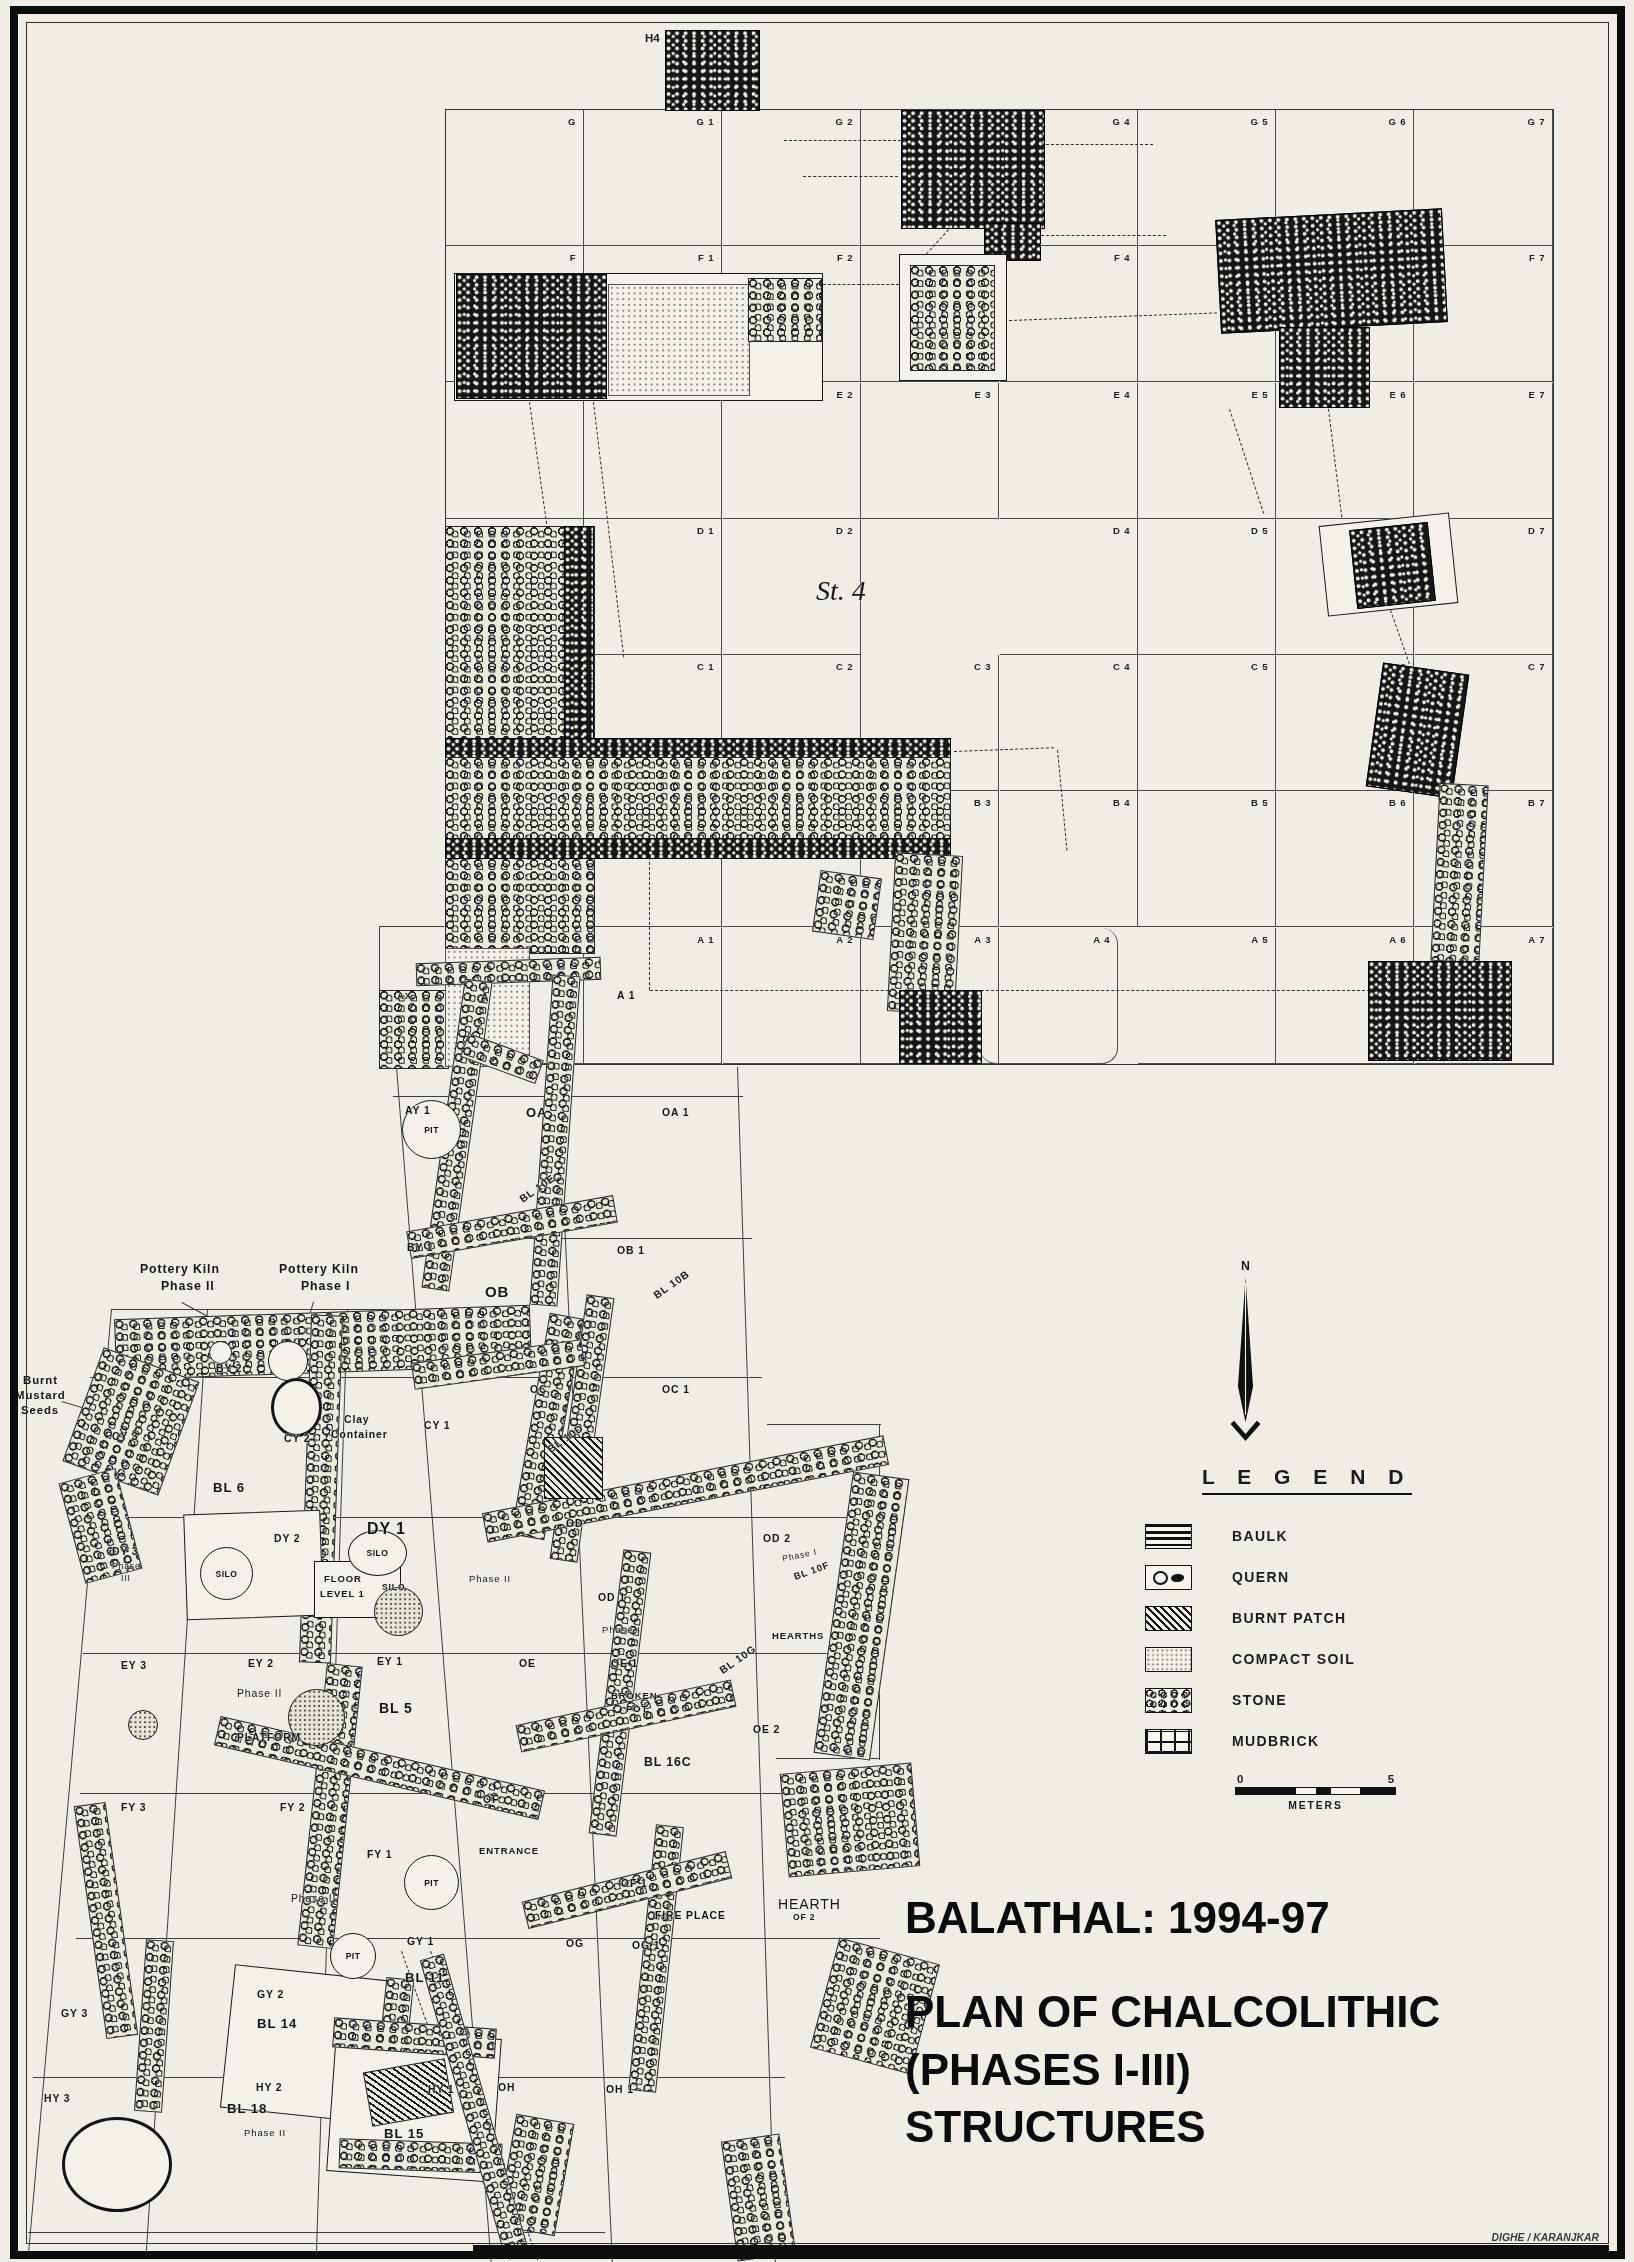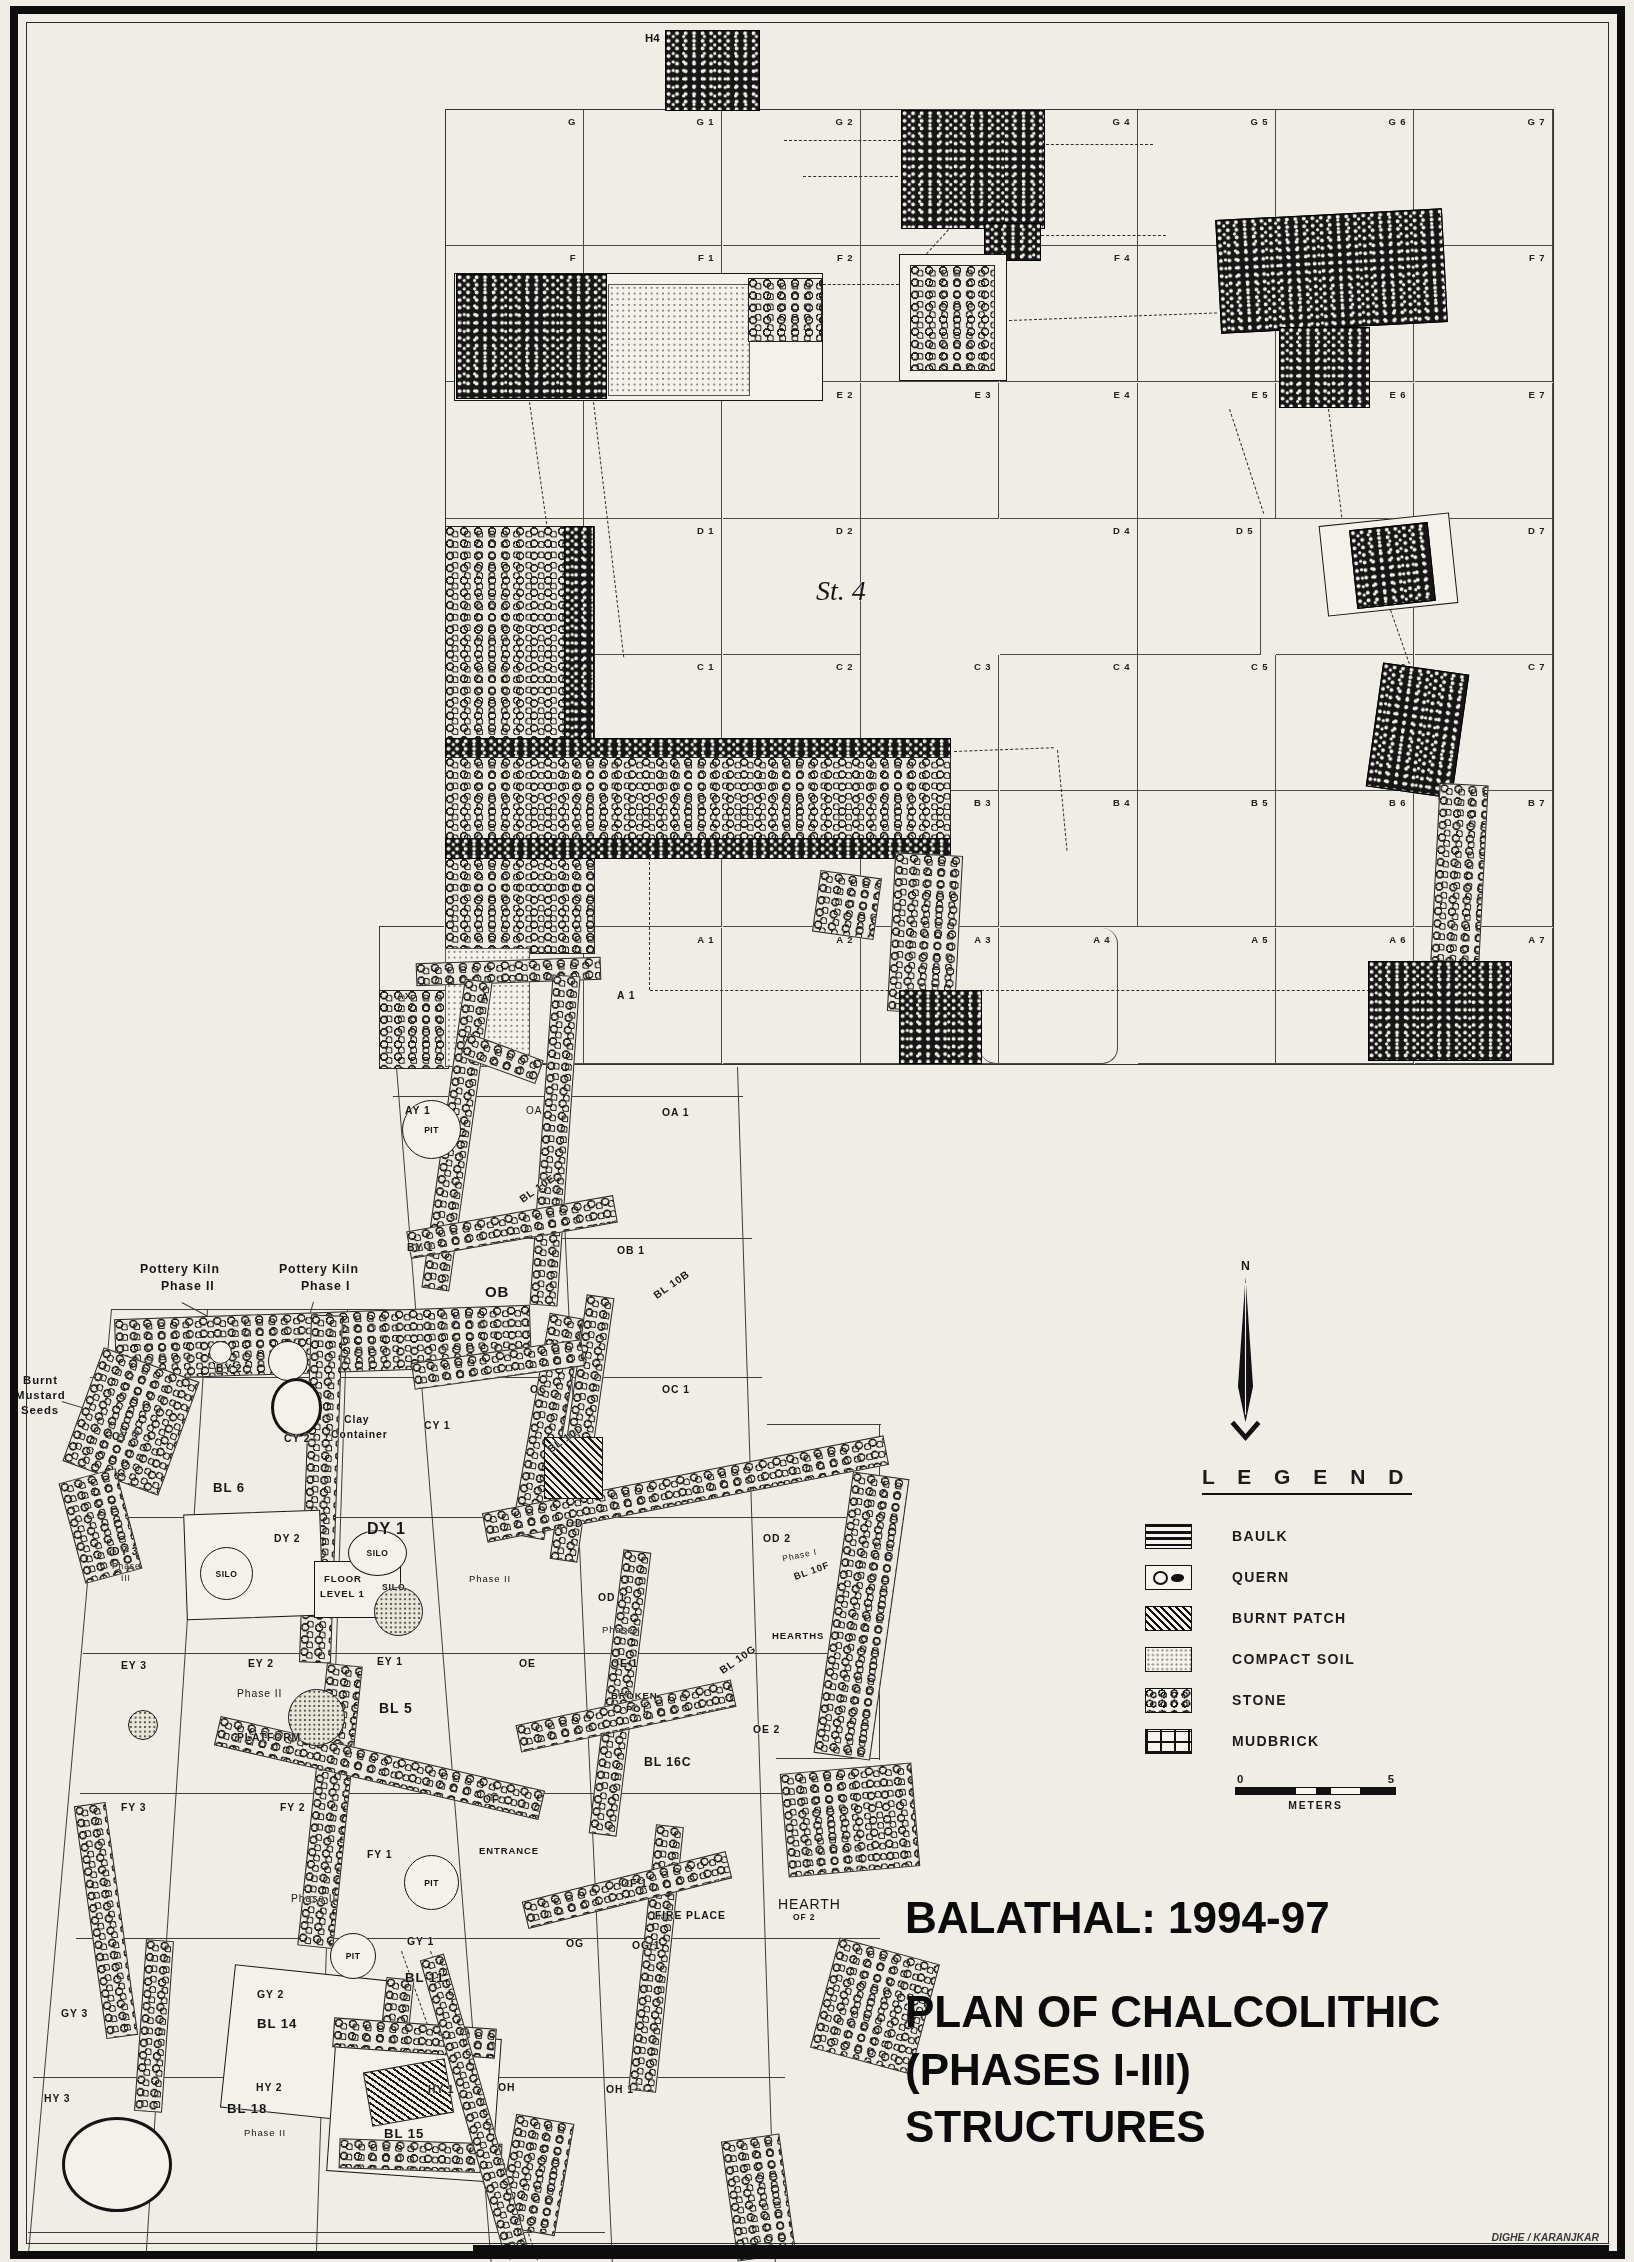--- a/index.html
+++ b/index.html
@@ -176,21 +176,21 @@
     </div>
     <div class="gcell" style="left: 138px; top: 409px; width: 138px; height: 136px;">
       <span>D 1</span>
     </div>
     <div class="gcell" style="left: 277px; top: 409px; width: 138px; height: 136px;">
       <span>D 2</span>
     </div>
     <div class="gcell" style="left: 554px; top: 409px; width: 138px; height: 136px;">
       <span>D 4</span>
     </div>
-    <div class="gcell" style="left: 677px; top: 409px; width: 138px; height: 136px; text-align: center;">
+    <div class="gcell" style="left: 692px; top: 409px; width: 138px; height: 136px; text-align: center;">
       <span>D 5</span>
     </div>
     <div class="gcell" style="left: 830px; top: 409px; width: 138px; height: 136px;">
       <span>D 6</span>
     </div>
     <div class="gcell" style="left: 969px; top: 409px; width: 138px; height: 136px;">
       <span>D 7</span>
     </div>
     <div class="gcell" style="left: 0px; top: 545px; width: 138px; height: 136px;">
       <span>C</span>
@@ -434,21 +434,21 @@
     <div class="anno" style="left: 44px; top: 2093px; font-size: 10.4px; font-weight: bold; letter-spacing: 0.9px;">HY 3</div>
     <div class="anno" style="left: 256px; top: 2082px; font-size: 10.4px; font-weight: bold; letter-spacing: 0.9px;">HY 2</div>
     <div class="anno" style="left: 227px; top: 2101px; font-size: 13.2px; font-weight: bold; letter-spacing: 0.9px;">BL 18</div>
     <div class="anno" style="left: 244px; top: 2127px; font-size: 9.5px; letter-spacing: 0.9px;">Phase II</div>
     <div class="anno" style="left: 428px; top: 2084px; font-size: 10.4px; font-weight: bold; letter-spacing: 0.9px;">HY 1</div>
     <div class="anno" style="left: 384px; top: 2126px; font-size: 13.2px; font-weight: bold; letter-spacing: 0.9px;">BL 15</div>
     <div class="anno" style="left: 397px; top: 990px; font-size: 9.5px; font-weight: bold; letter-spacing: 0.9px;">AX</div>
     <div class="anno" style="left: 481px; top: 992px; font-size: 10.4px; font-weight: bold; letter-spacing: 0.9px;">A</div>
     <div class="anno" style="left: 617px; top: 990px; font-size: 10.4px; font-weight: bold; letter-spacing: 0.9px;">A 1</div>
     <div class="anno" style="left: 405px; top: 1105px; font-size: 10.4px; font-weight: bold; letter-spacing: 0.9px;">AY 1</div>
-    <div class="anno" style="left: 526px; top: 1105px; font-size: 10px; font-weight: normal; letter-spacing: 0.9px;">OA</div>
+    <div class="anno" style="left: 526px; top: 1105px; font-size: 13px; font-weight: bold; letter-spacing: 0.9px;">OA</div>
     <div class="anno" style="left: 662px; top: 1107px; font-size: 10.4px; font-weight: bold; letter-spacing: 0.9px;">OA 1</div>
     <div class="anno" style="left: 517px; top: 1183px; font-size: 10.4px; font-weight: bold; transform: rotate(-35deg); letter-spacing: 0.9px;">BL 10E</div>
     <div class="anno" style="left: 407px; top: 1242px; font-size: 10.4px; font-weight: bold; letter-spacing: 0.9px;">BY 1</div>
     <div class="anno" style="left: 485px; top: 1283px; font-size: 15px; font-weight: bold; letter-spacing: 0.9px;">OB</div>
     <div class="anno" style="left: 617px; top: 1245px; font-size: 10.4px; font-weight: bold; letter-spacing: 0.9px;">OB 1</div>
     <div class="anno" style="left: 651px; top: 1279px; font-size: 10.4px; font-weight: bold; transform: rotate(-35deg); letter-spacing: 0.9px;">BL 10B</div>
     <div class="anno" style="left: 530px; top: 1384px; font-size: 10.4px; font-weight: bold; letter-spacing: 0.9px;">OC</div>
     <div class="anno" style="left: 662px; top: 1384px; font-size: 10.4px; font-weight: bold; letter-spacing: 0.9px;">OC 1</div>
     <div class="anno" style="left: 545px; top: 1433px; font-size: 10.4px; font-weight: bold; transform: rotate(-35deg); letter-spacing: 0.9px;">BL 10D</div>
     <div class="anno" style="left: 566px; top: 1518px; font-size: 10.4px; font-weight: bold; letter-spacing: 0.9px;">OD</div>

